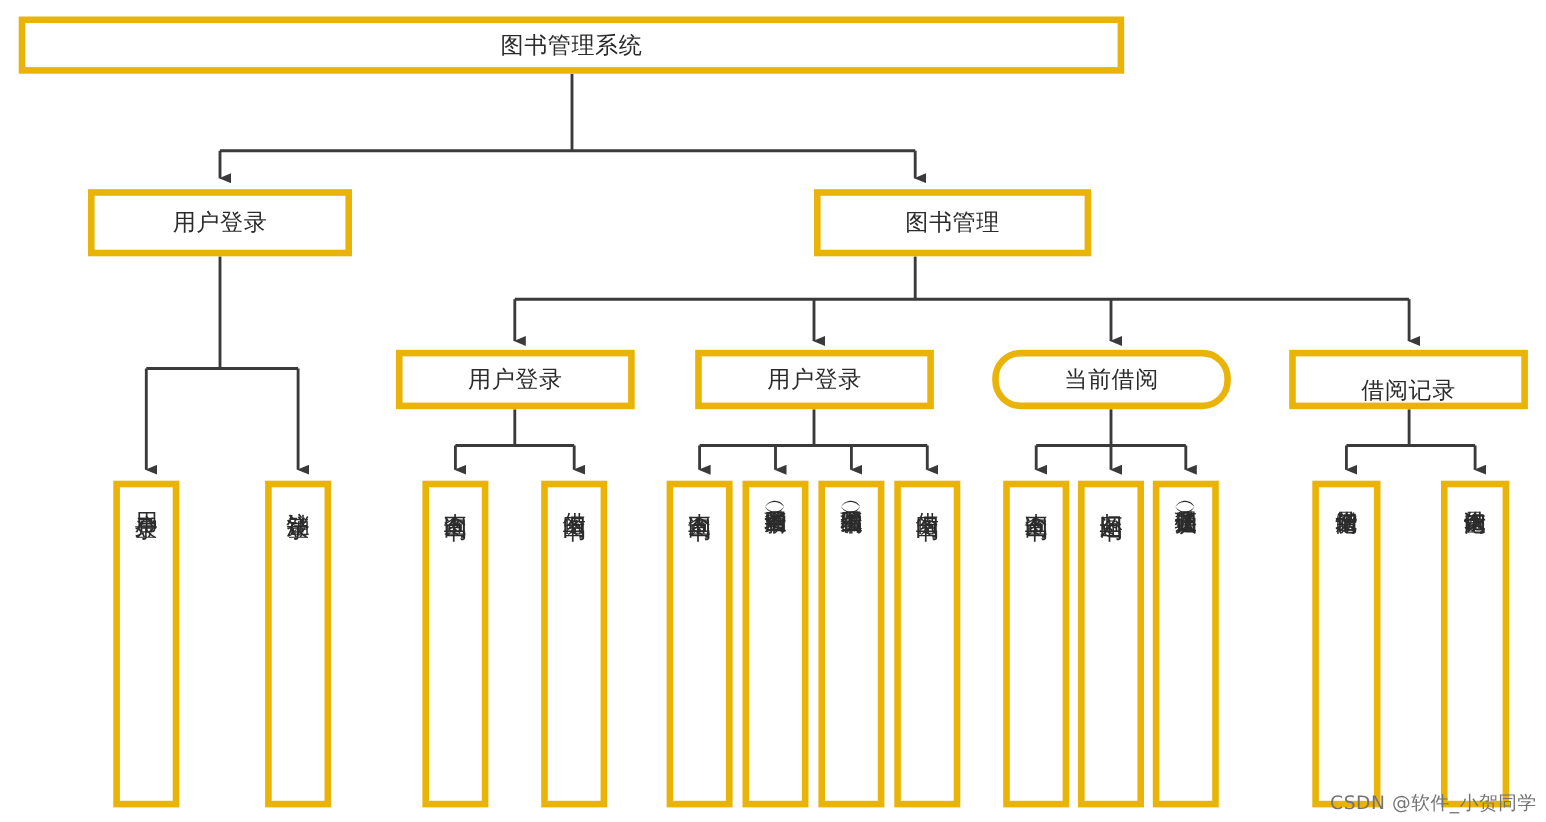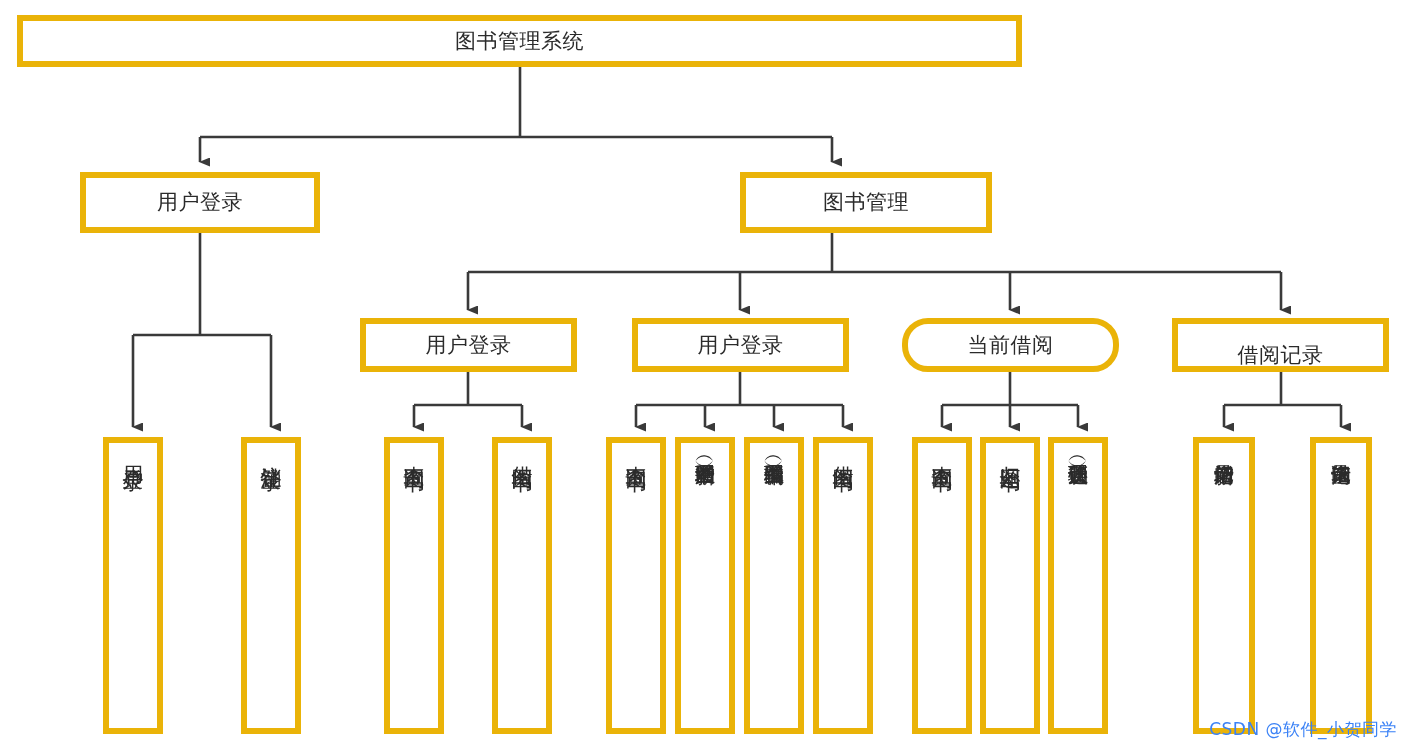--- a/index.html
+++ b/index.html
@@ -65,21 +65,21 @@
   }
   .node.vert.tight .node-label {
     letter-spacing: 0px;
     font-size: 20px;
   }
   #watermark {
     position: absolute;
     right: 8px;
     bottom: 6px;
     font-size: 17px;
-    color: #3b82f6;
+    color: #737373;
     letter-spacing: 0.5px;
     white-space: nowrap;
     user-select: none;
   }
 </style>
 </head>
 <body>
 
 <div id="diagram-root">
 

